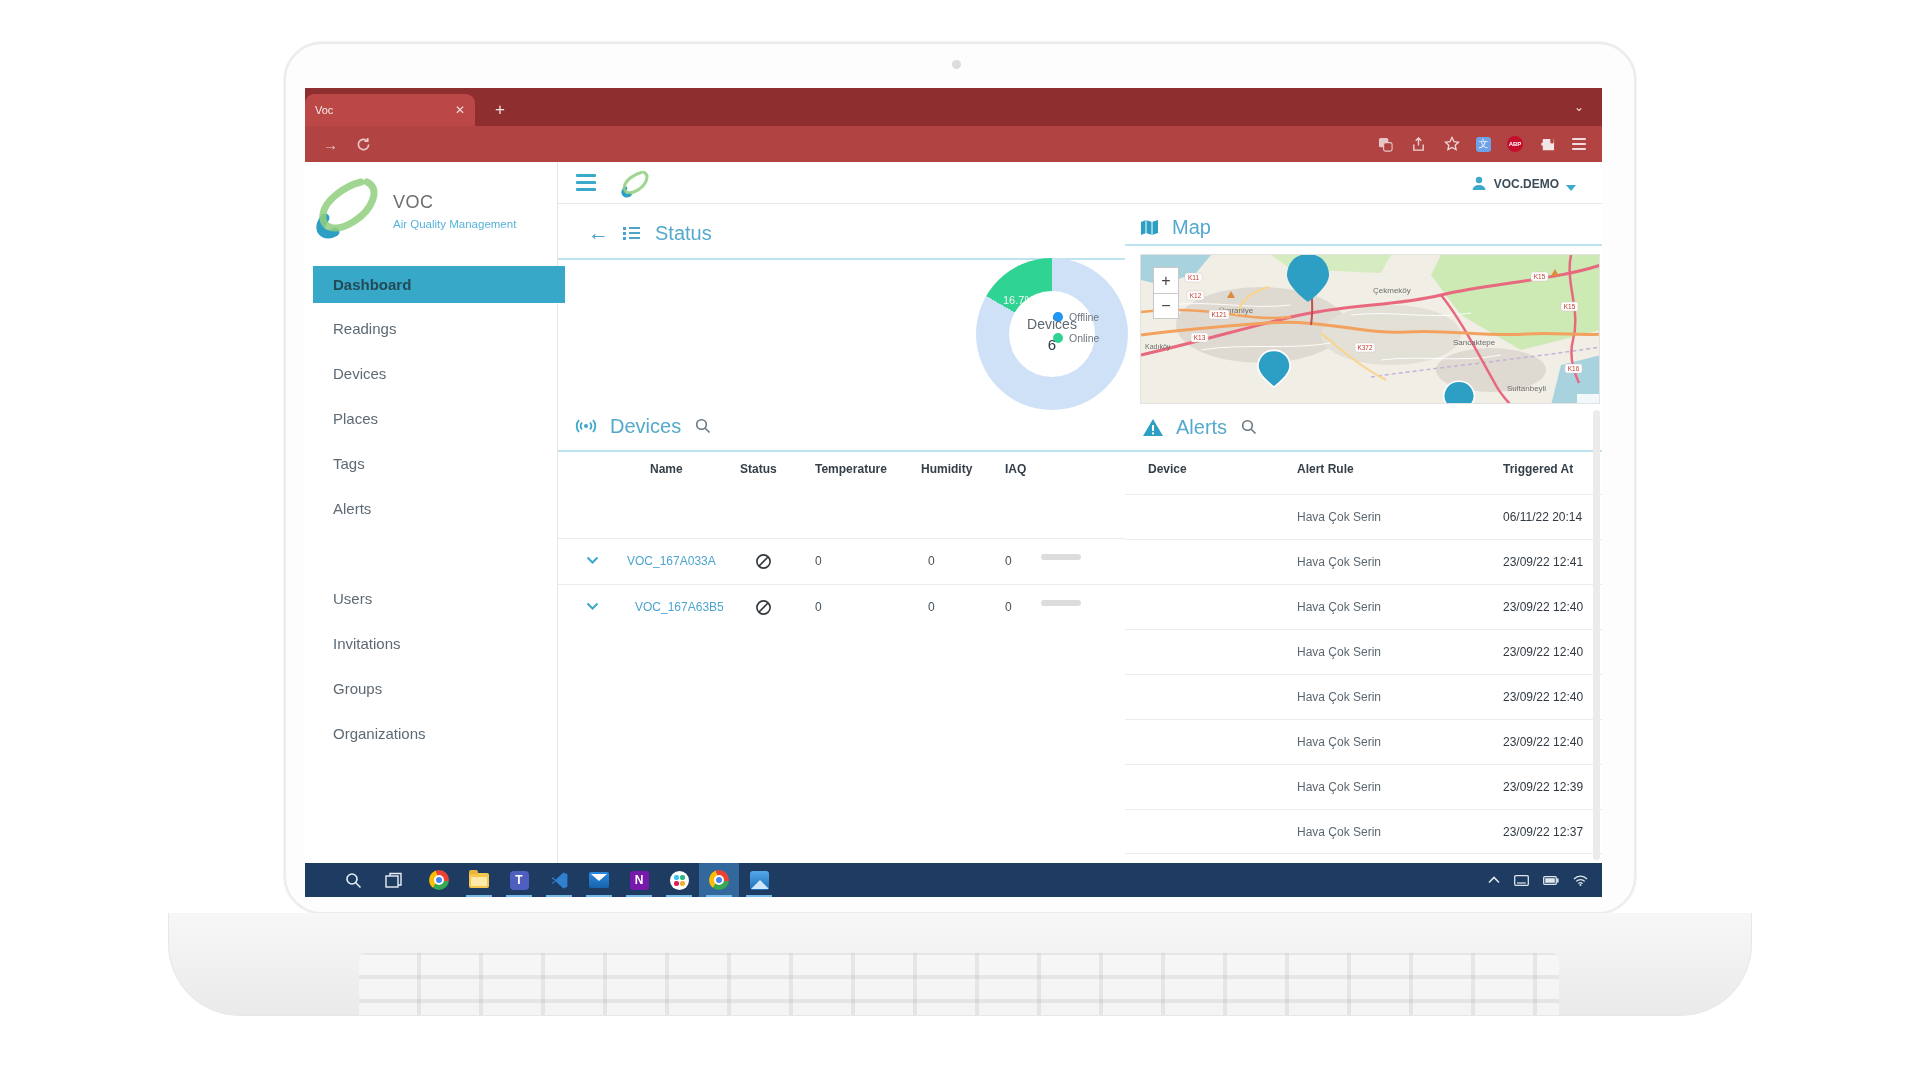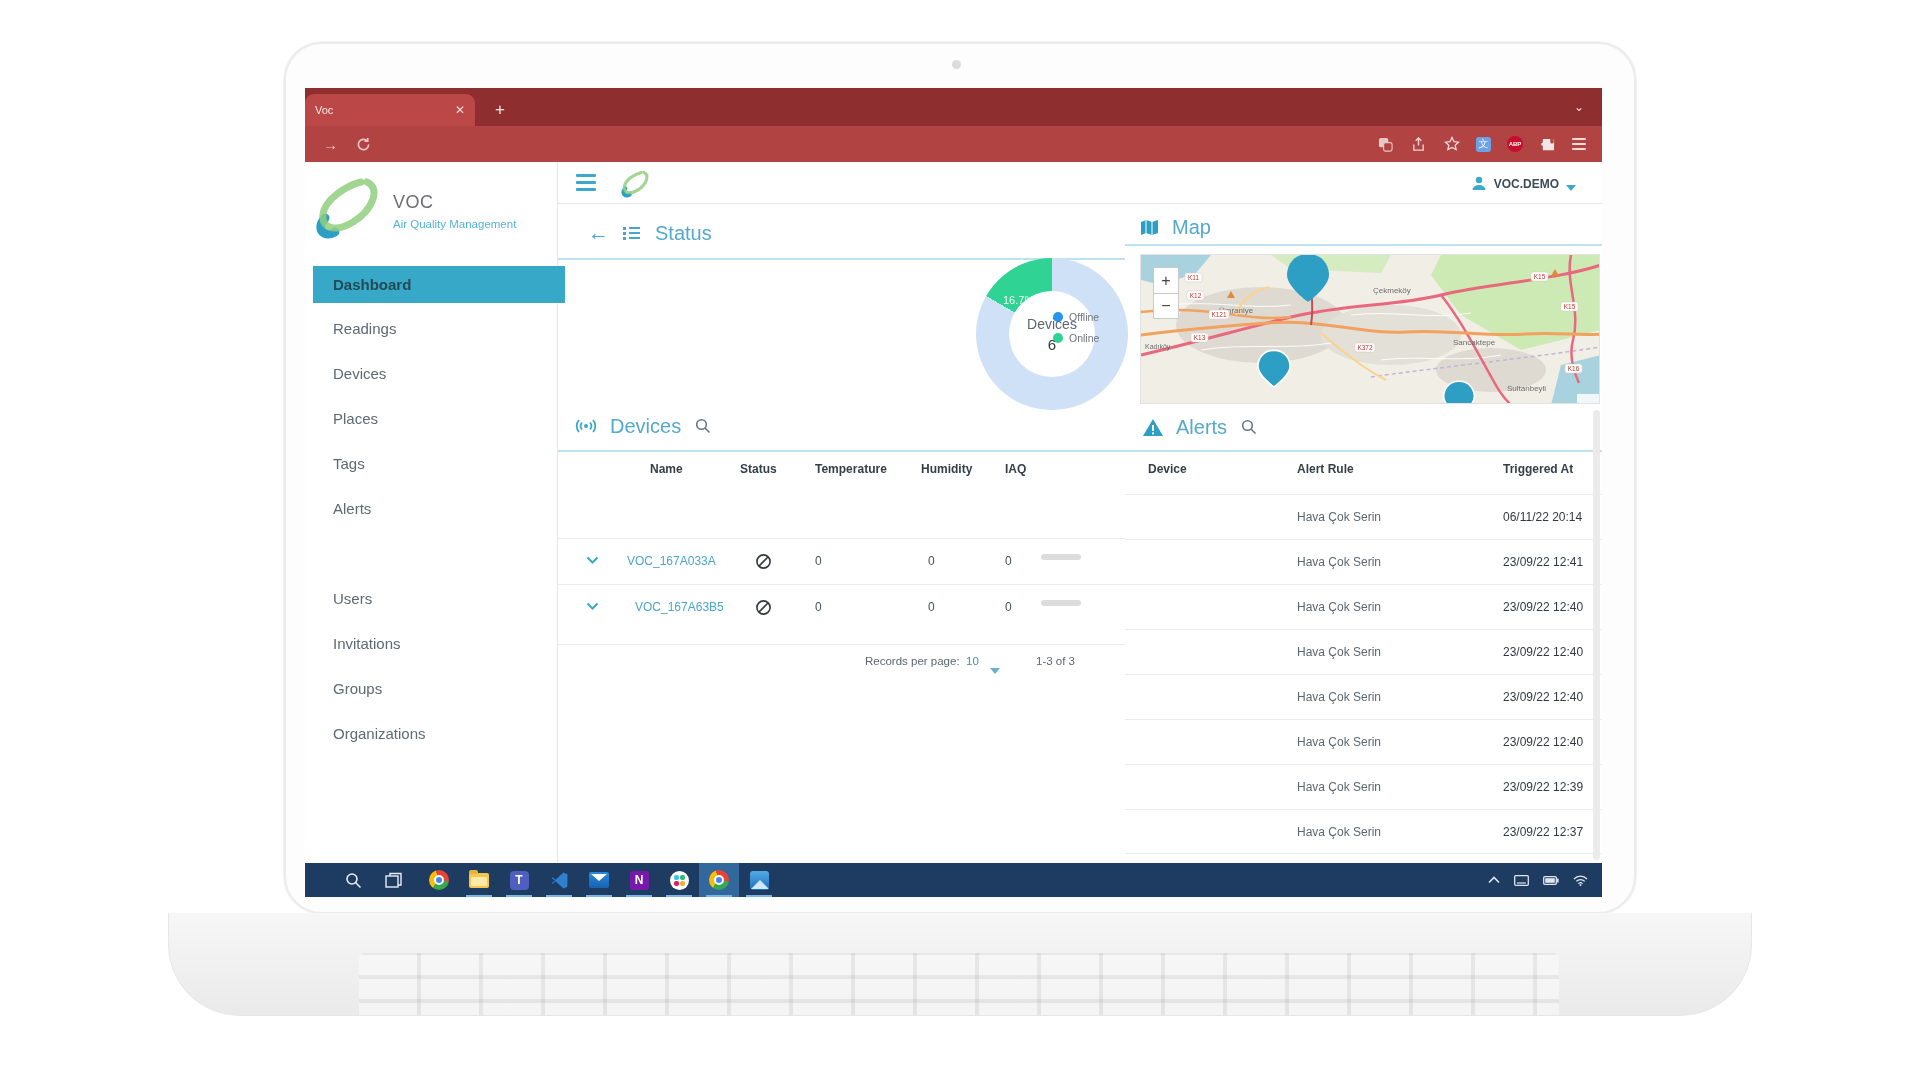--- a/index.html
+++ b/index.html
@@ -345,28 +345,20 @@
               <circle cx="9" cy="9" r="7" fill="none" stroke="#33383d" stroke-width="1.7"></circle>
               <line x1="4" y1="14" x2="14" y2="4" stroke="#33383d" stroke-width="1.7"></line>
             </svg>
           </span>
         <span style="left:257px;">0</span>
         <span style="left:370px;">0</span>
         <span style="left:447px;">0</span>
         <span class="cell-bar" style="left:483px;"></span>
       </div>
 
-      <div class="pagination">
-        <span style="left:307px;">Records per page:</span>
-        <span style="left:408px; color:#3f8fb5;">10</span>
-        <span style="left:432px; top:13px;">
-            <span class="caret-down" style="border-top-color:#6aaec9; display:inline-block;"></span>
-          </span>
-        <span style="left:478px;">1-3 of 3</span>
-      </div>
     </div>
 
     <div class="col-right">
 
       <div class="panel-head" style="left:15px; top:6px;">
         <span style="display:inline-flex;">
           <svg width="19" height="17" viewBox="0 0 19 17">
               <path d="M1 3l5-2 6 2 6-2v13l-6 2-6-2-5 2z" fill="#2d9fc4"></path>
               <path d="M6 1v13M12 3v13" stroke="#fff" stroke-width="1"></path>
             </svg>

